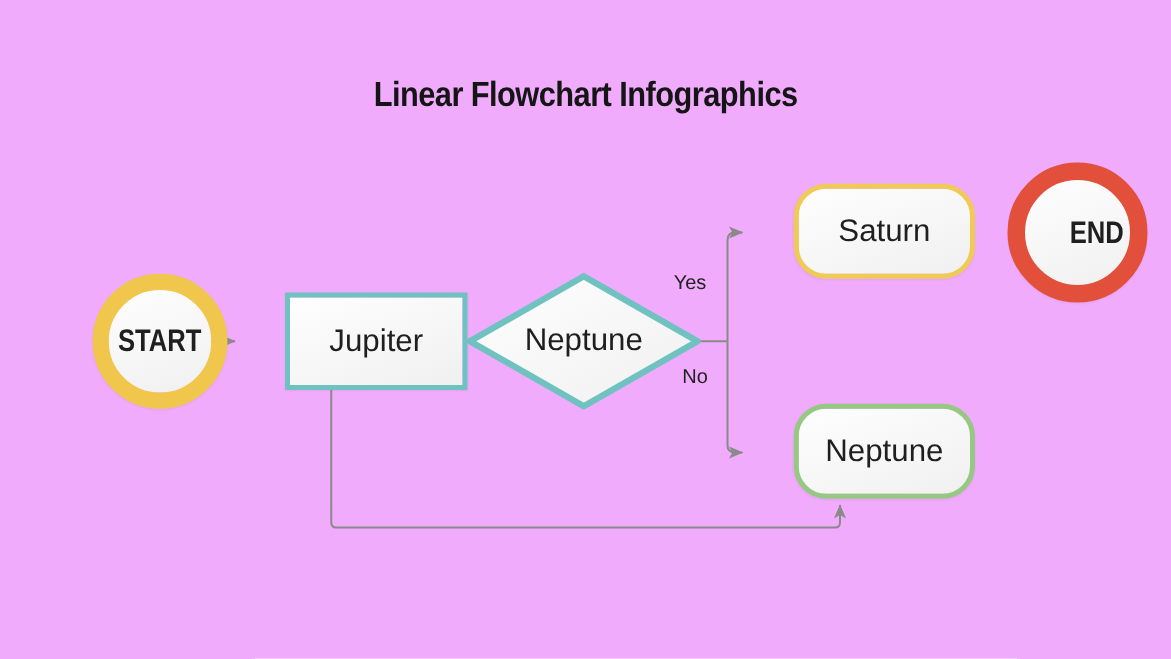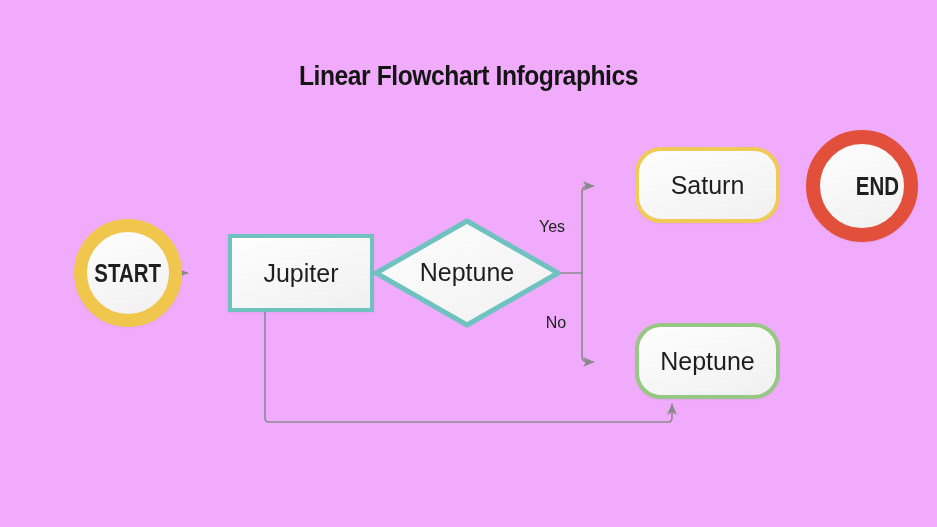--- a/index.html
+++ b/index.html
@@ -80,21 +80,21 @@
 
   .neptune-label {
     position:absolute; left:397px; top:258px; width:140px;
     text-align:center; font-size:25px; color:var(--text,#1F1F1F);
   }
 
   .edge-label {
     position:absolute; font-size:16px; color:#222222; width:44px; text-align:center;
   }
   .edge-label-yes { left:530px; top:218px; }
-  .edge-label-no  { left:534px; top:314px; }
+  .edge-label-no  { left:534px; top:293px; }
 </style>
 </head>
 <body>
 
 <div class="canvas">
 
   <h1 class="page-title">Linear Flowchart Infographics</h1>
 
   <svg class="connector-layer" viewBox="0 0 937 527" xmlns="http://www.w3.org/2000/svg">
     <defs>

